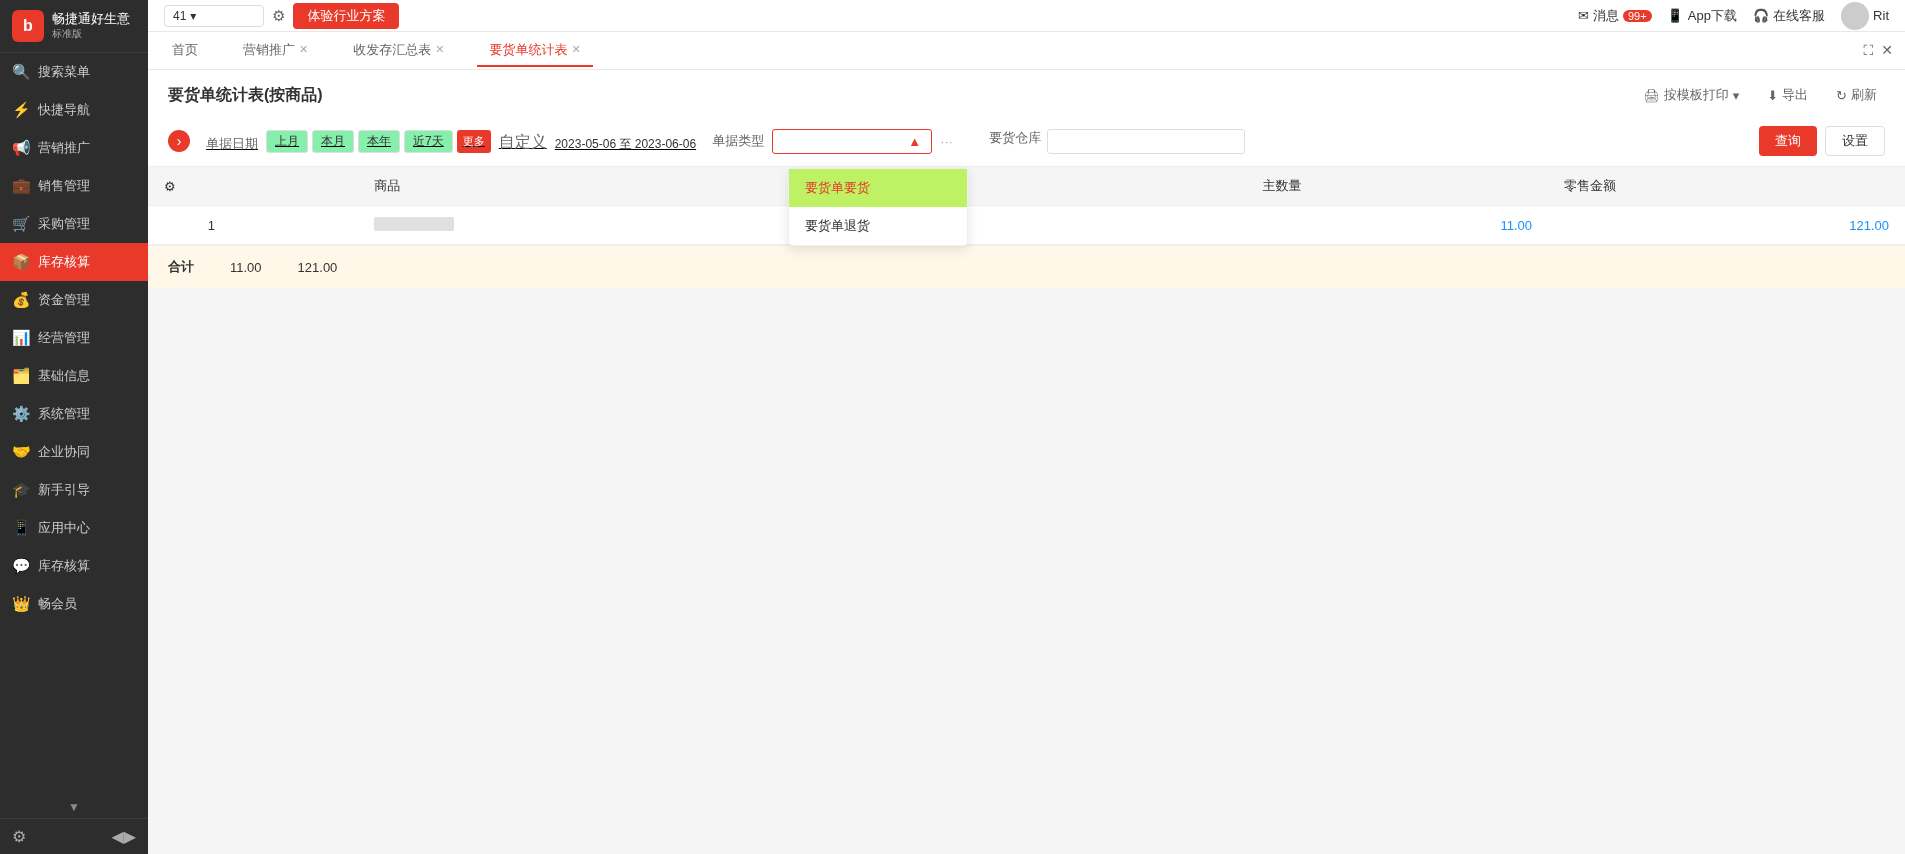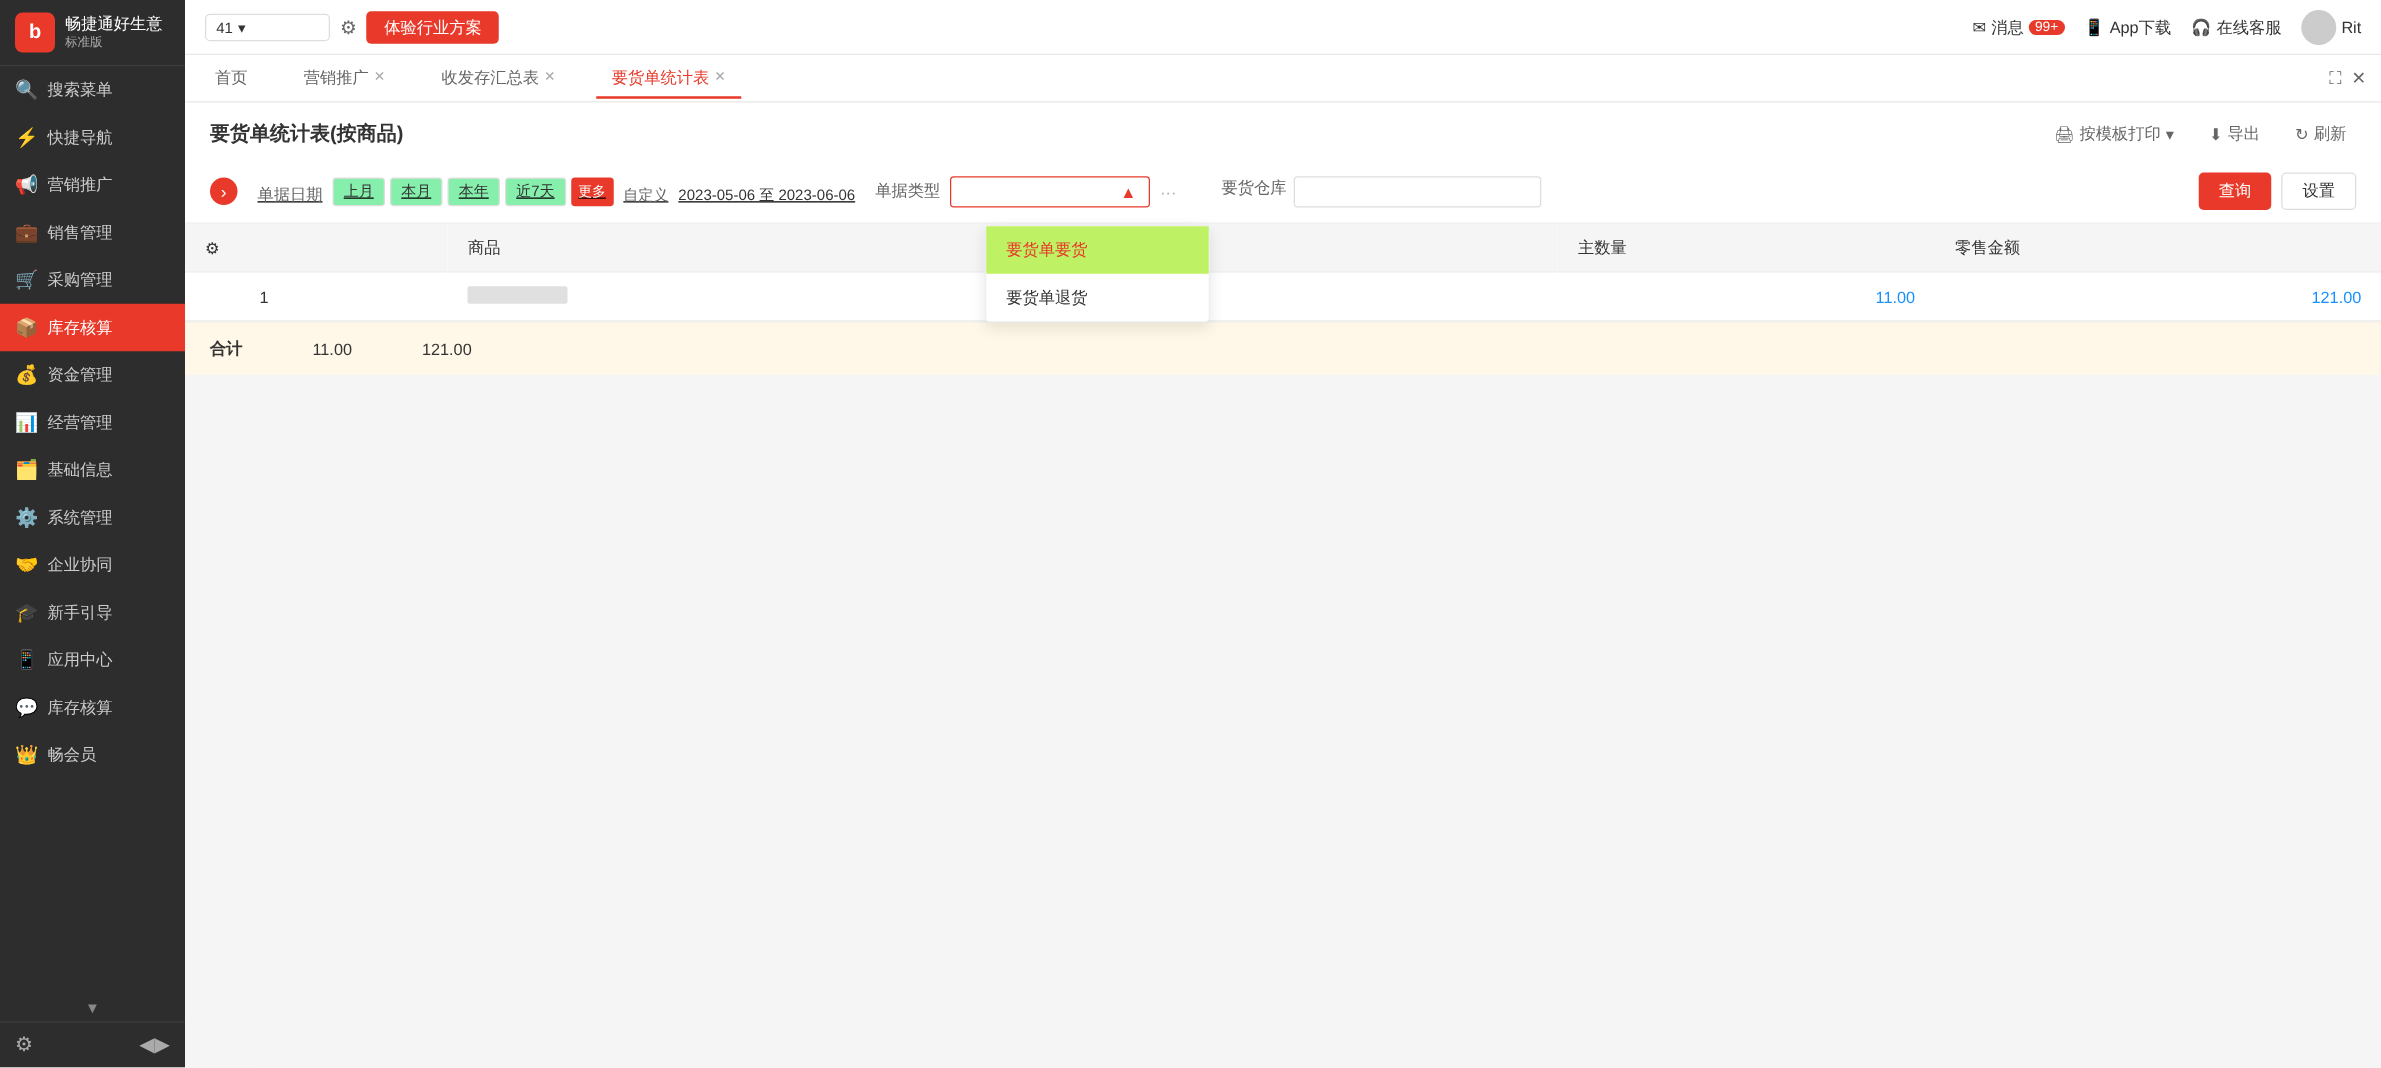--- a/index.html
+++ b/index.html
@@ -69,21 +69,21 @@
       background: #f5f5f5;
       overflow: hidden;
     }
 
     
     .topbar {
       background: #fff;
       display: flex;
       align-items: center;
       padding: 0 16px;
-      height: 44px;
+      height: 32px;
       border-bottom: 1px solid #e8e8e8;
       gap: 16px;
     }
     .topbar-left { display: flex; align-items: center; gap: 8px; flex: 1; }
     .company-selector {
       display: flex; align-items: center; gap: 4px;
       border: 1px solid #ddd; border-radius: 4px;
       padding: 3px 8px; cursor: pointer; color: #333; font-size: 12px;
       min-width: 100px;
     }
@@ -162,21 +162,21 @@
     .date-buttons { display: flex; gap: 4px; }
     .date-btn {
       padding: 2px 8px; border: 1px solid #ddd; border-radius: 3px;
       cursor: pointer; font-size: 12px; color: #333; background: #86efac;
     }
     .date-range-more {
       background: #e8392a; color: white;
       border: none; border-radius: 3px;
       padding: 2px 6px; cursor: pointer; font-size: 11px;
     }
-    .date-custom { color: #666; font-size: 12px; cursor: pointer; }
+    .date-custom { color: #666; font-size: 16px; cursor: pointer; }
     .date-display { color: #333; font-size: 12px; }
 
     .filter-type-group { display: flex; align-items: center; gap: 8px; }
     .filter-type-input {
       border: 1px solid #e8392a; border-radius: 3px;
       padding: 4px 10px; font-size: 13px;
       min-width: 160px; outline: none;
       display: flex; align-items: center; justify-content: space-between;
       cursor: pointer; background: #fff;
     }
@@ -254,21 +254,21 @@
     }
     .number-cell { text-align: right; }
     .link-text { color: #1890ff; cursor: pointer; }
 
     
     .summary-bar {
       background: #fff8e8;
       padding: 12px 20px;
       display: flex;
       align-items: center;
-      gap: 56px;
+      gap: 36px;
       border-top: 1px solid #eee;
       position: sticky;
       bottom: 0;
     }
     .summary-label { font-size: 13px; color: #333; font-weight: bold; }
     .summary-value { font-size: 13px; color: #333; }
   </style>
 </head>
 <body>
 

